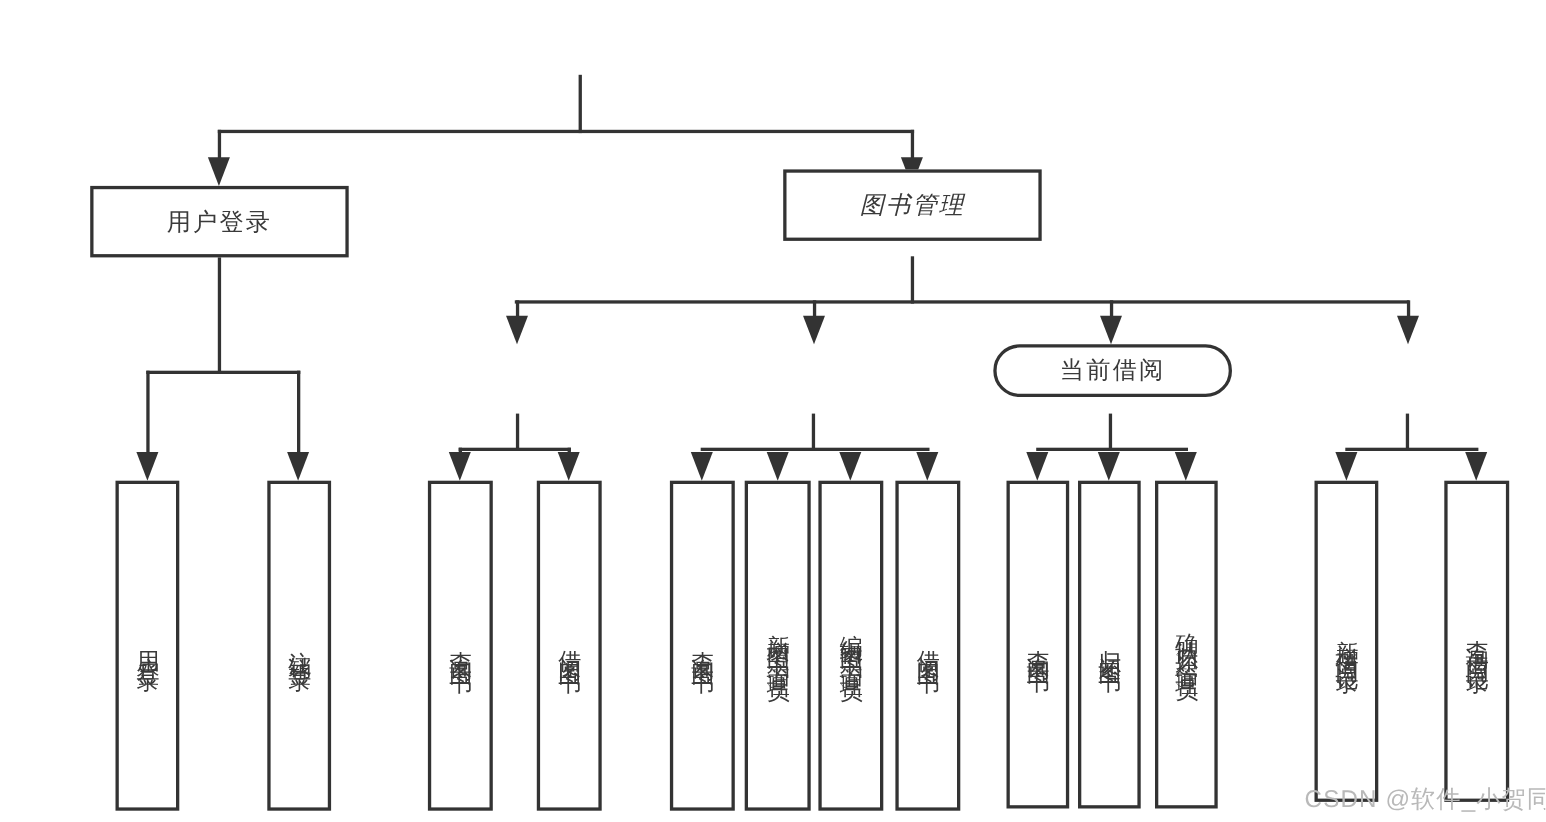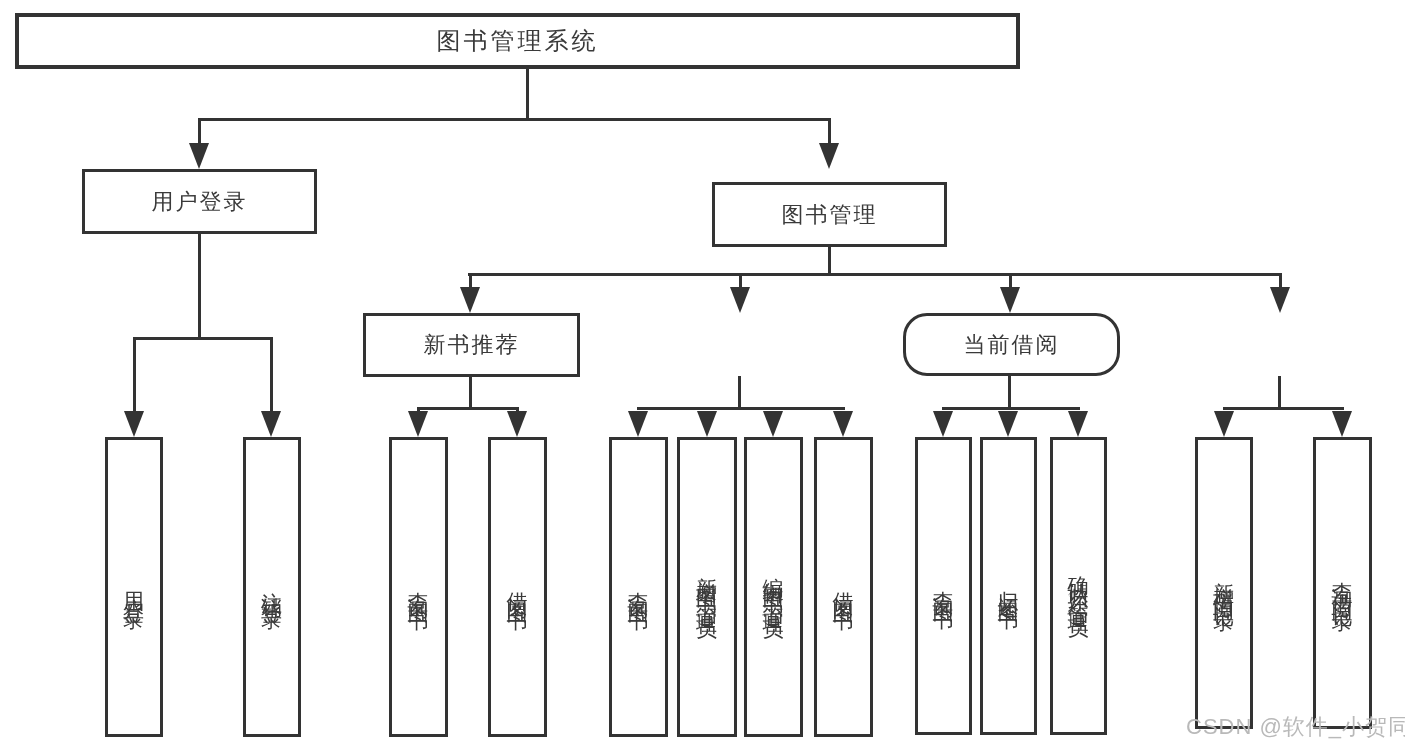--- a/index.html
+++ b/index.html
@@ -84,35 +84,29 @@
   <div class="line" style="left:942px;top:407px;width:138px;height:3px;"></div>
   <div class="arrow" style="left:933px;top:411px;"></div>
   <div class="arrow" style="left:998px;top:411px;"></div>
   <div class="arrow" style="left:1068px;top:411px;"></div>
 
   <div class="line" style="left:1278px;top:376px;width:3px;height:34px;"></div>
   <div class="line" style="left:1223px;top:407px;width:121px;height:3px;"></div>
   <div class="arrow" style="left:1214px;top:411px;"></div>
   <div class="arrow" style="left:1332px;top:411px;"></div>
 
-  <div class="box h-box root-box" style="left:15px;top:13px;width:1005px;height:56px;">
-    <span>图书管理系统</span>
-  </div>
 
   <div class="box h-box" style="left:82px;top:169px;width:235px;height:65px;">
     <span>用户登录</span>
   </div>
-  <div class="box h-box" style="left:712px;top:182px;width:235px;height:65px;">
+  <div class="box h-box" style="left:712px;top:154px;width:235px;height:65px;font-style:italic;">
     <span>图书管理</span>
   </div>
 
-  <div class="box h-box" style="left:363px;top:313px;width:217px;height:64px;">
-    <span>新书推荐</span>
-  </div>
-  <div class="box h-box" style="left:903px;top:313px;width:217px;height:63px;border-radius:24px;">
+  <div class="box h-box" style="left:903px;top:313px;width:217px;height:48px;border-radius:24px;">
     <span>当前借阅</span>
   </div>
 
   <div class="box v-box" style="left:105px;top:437px;width:58px;height:300px;">
     <span>用户登录</span>
   </div>
   <div class="box v-box" style="left:243px;top:437px;width:58px;height:300px;">
     <span>注销登录</span>
   </div>
 

